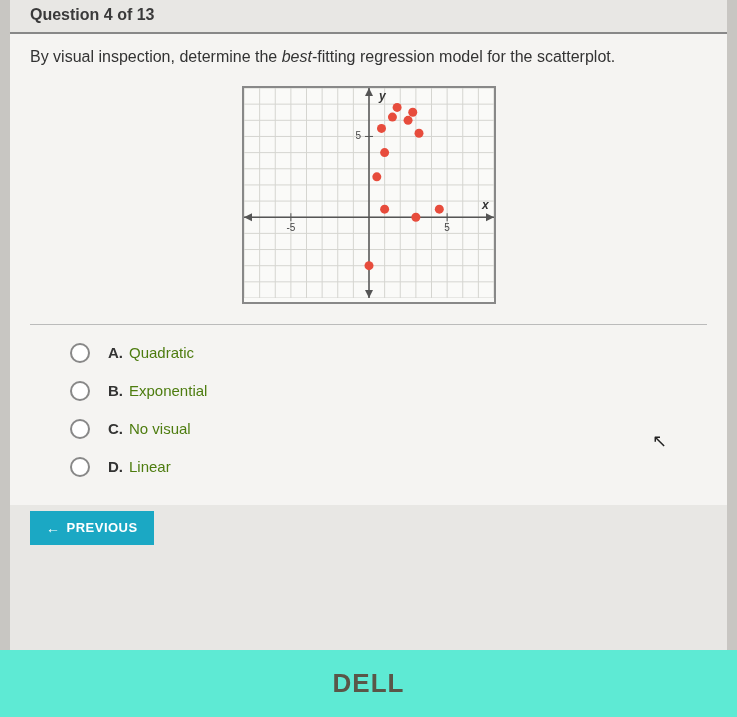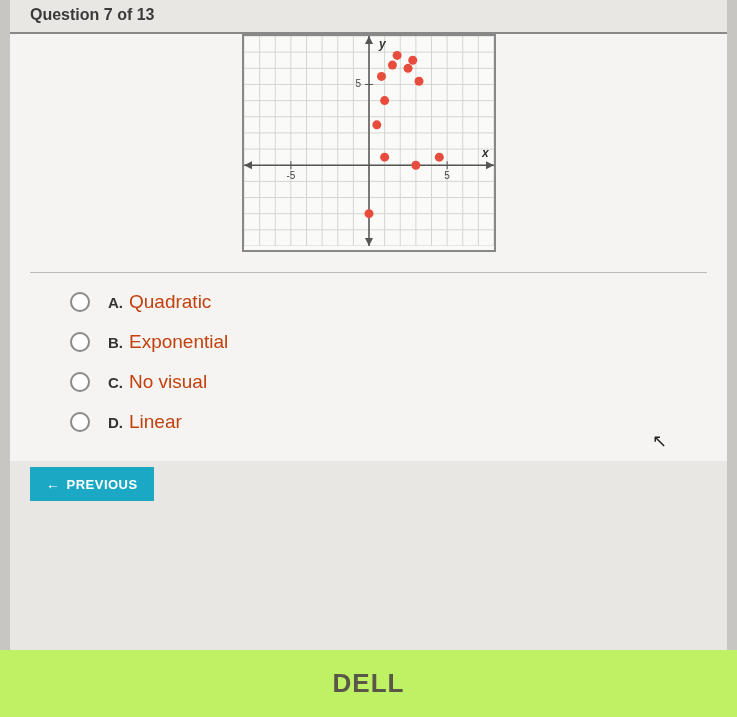--- a/index.html
+++ b/index.html
@@ -63,41 +63,41 @@
     }
     .radio {
       width: 20px; height: 20px;
       border: 2px solid #888;
       border-radius: 50%;
       margin-right: 18px;
       flex-shrink: 0;
       background: #fff;
     }
     .opt-letter { font-weight: bold; color: #333; margin-right: 6px; font-size: 15px;}
-    .opt-text { color: #c2410c; font-size: 19px;}
+    .opt-text { color: #4d7c0f; font-size: 15px;}
     .btn-prev {
       background: #1ba8c4;
       color: #fff;
       border: none;
       padding: 9px 16px;
       font-size: 13px;
       font-weight: bold;
       letter-spacing: 0.5px;
       cursor: pointer;
       margin: 6px 0 0 20px;
       display: inline-flex;
       align-items: center;
       gap: 6px;
     }
     .btn-prev .arrow { font-size: 14px; }
     .bezel {
       position: absolute;
       bottom: 0; left: 0; right: 0;
       height: 67px;
-      background: #bef264;
+      background: #5eead4;
       display: flex;
       align-items: center;
       justify-content: center;
     }
     .dell-logo {
       color: #5a5648;
       font-size: 26px;
       font-weight: bold;
       letter-spacing: 1px;
       font-family: Arial, sans-serif;
@@ -108,23 +108,26 @@
       top: 430px;
       font-size: 18px;
       color: #222;
       pointer-events: none;
     }
   </style>
 </head>
 <body>
 
 <div class="screen">
-  <div class="question-header">Question 7 of 13</div>
+  <div class="question-header">Question 4 of 13</div>
 
   <div class="content-area">
+    <p class="question-text">
+      <span>By visual inspection, determine the </span><em>best</em><span>-fitting regression model for the scatterplot.</span>
+    </p>
 
     <div class="chart-wrap">
       <div class="chart-box">
         <svg id="scatter-svg" width="250" height="210">
             <line x1="0" y1="0" x2="0" y2="210" stroke="#d5d5d0" stroke-width="1"></line>
             <line x1="15.625" y1="0" x2="15.625" y2="210" stroke="#d5d5d0" stroke-width="1"></line>
             <line x1="31.25" y1="0" x2="31.25" y2="210" stroke="#d5d5d0" stroke-width="1"></line>
             <line x1="46.875" y1="0" x2="46.875" y2="210" stroke="#d5d5d0" stroke-width="1"></line>
             <line x1="62.5" y1="0" x2="62.5" y2="210" stroke="#d5d5d0" stroke-width="1"></line>
             <line x1="78.125" y1="0" x2="78.125" y2="210" stroke="#d5d5d0" stroke-width="1"></line>

